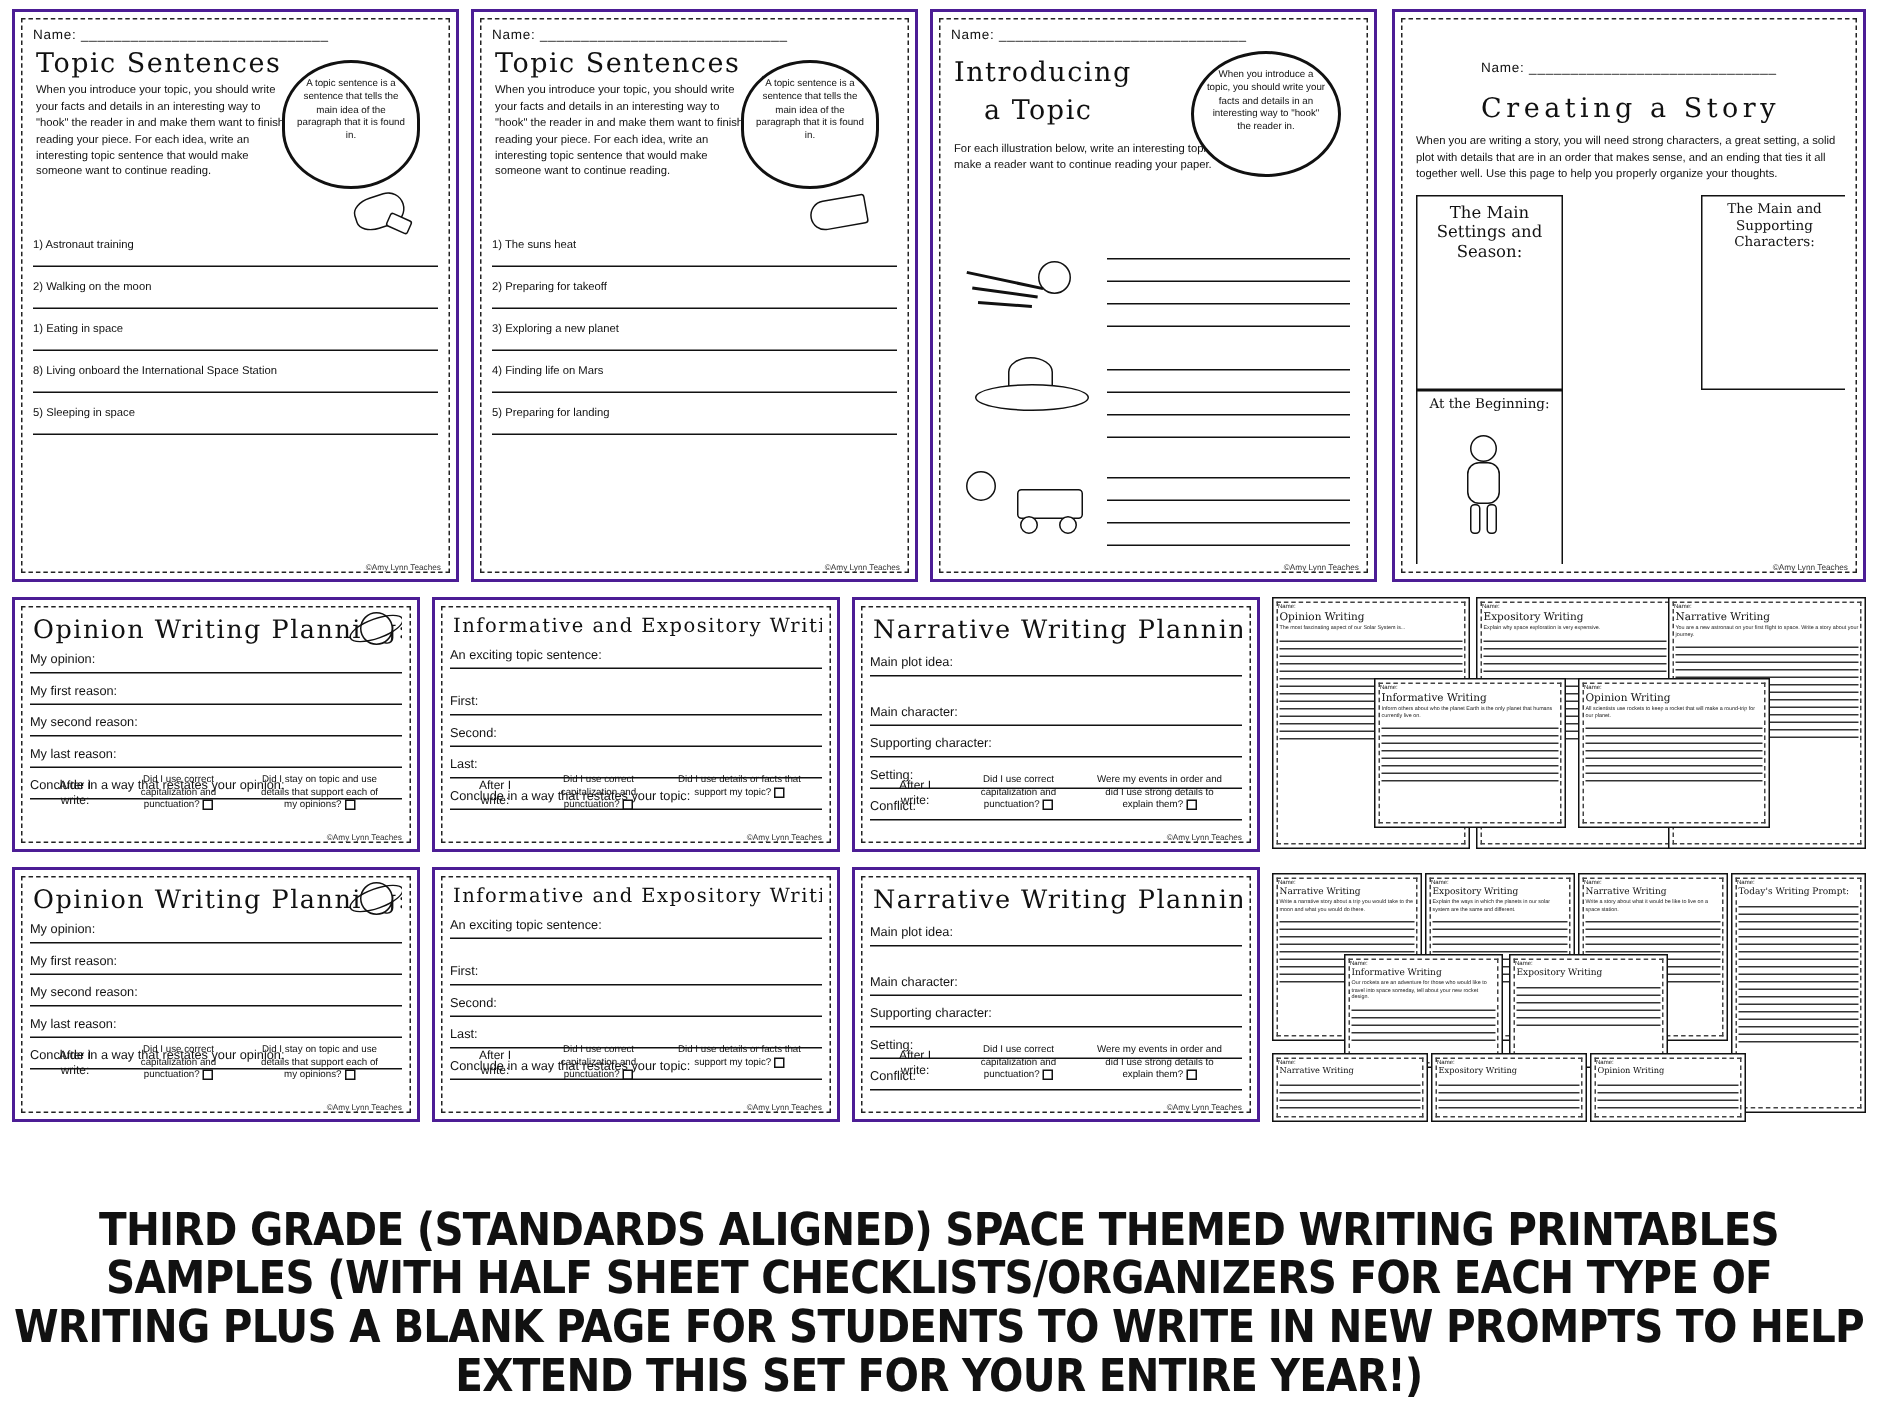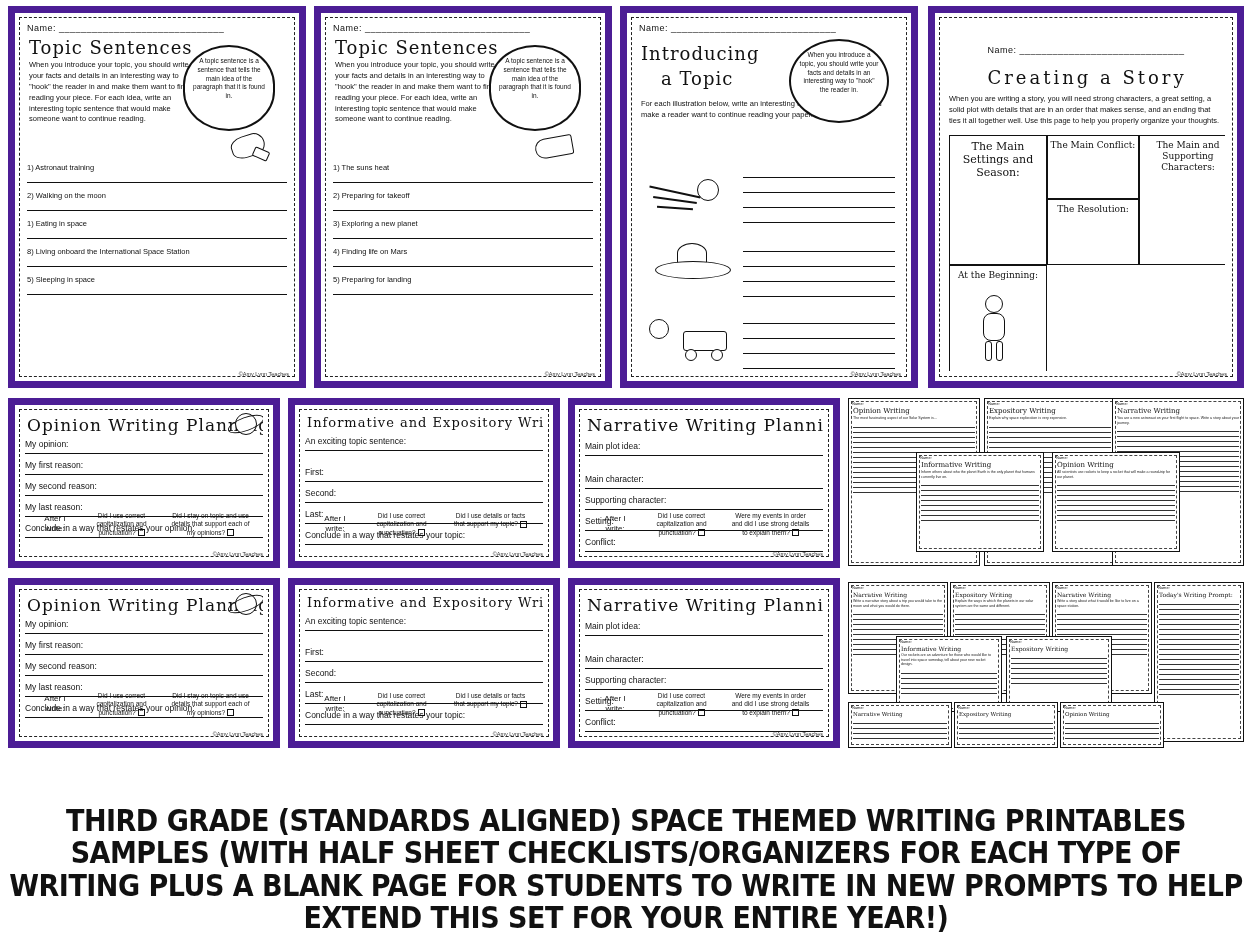--- a/index.html
+++ b/index.html
@@ -13,21 +13,21 @@
     width: 1252px;
     height: 937px;
     background: #fff;
     overflow: hidden;
   }
 
   
   .sheet {
     position: absolute;
     background: #fff;
-    border: 7px solid #4c1d95;
+    border: 2px solid #4c1d95;
     overflow: hidden;
   }
   .sheet::before {
     
     content: "";
     position: absolute;
     left: 4px; top: 4px; right: 4px; bottom: 4px;
     border: 1px dashed #222;
     pointer-events: none;
   }
@@ -326,26 +326,20 @@
 
   <div class="sheet" style="left:928px; top:6px; width:316px; height:382px;">
     <div class="inner">
       <div class="nameline" style="text-align:center; margin-top:22px;">Name: ______________________________</div>
       <div class="title-script" style="text-align:center; letter-spacing:3px; margin-top:12px;">Creating a Story</div>
       <div class="body-text" style="margin-top:6px;">When you are writing a story, you will need strong characters, a great setting, a solid plot with details that are in an order that makes sense, and an ending that ties it all together well. Use this page to help you properly organize your thoughts.</div>
 
       <div class="grid-box" style="left:2px; top:112px; width:98px; height:130px;">
         <div class="gtitle">The Main Settings and Season:</div>
       </div>
-      <div class="grid-box" style="left:100px; top:112px; width:92px; height:64px;">
-        <div class="gtitle sm">The Main Conflict:</div>
-      </div>
-      <div class="grid-box" style="left:100px; top:176px; width:92px; height:66px;">
-        <div class="gtitle sm">The Resolution:</div>
-      </div>
       <div class="grid-box" style="left:192px; top:112px; width:98px; height:130px;">
         <div class="gtitle sm">The Main and Supporting Characters:</div>
       </div>
 
       <div class="grid-box" style="left:2px; top:242px; width:98px; height:148px;">
         <div class="gtitle sm">At the Beginning:</div>
       </div>
 
       <div style="position:absolute; left:30px; top:272px; width:34px; height:70px;">
         <div class="doodle planet" style="position:absolute; left:8px; top:0; width:18px; height:18px;"></div>

